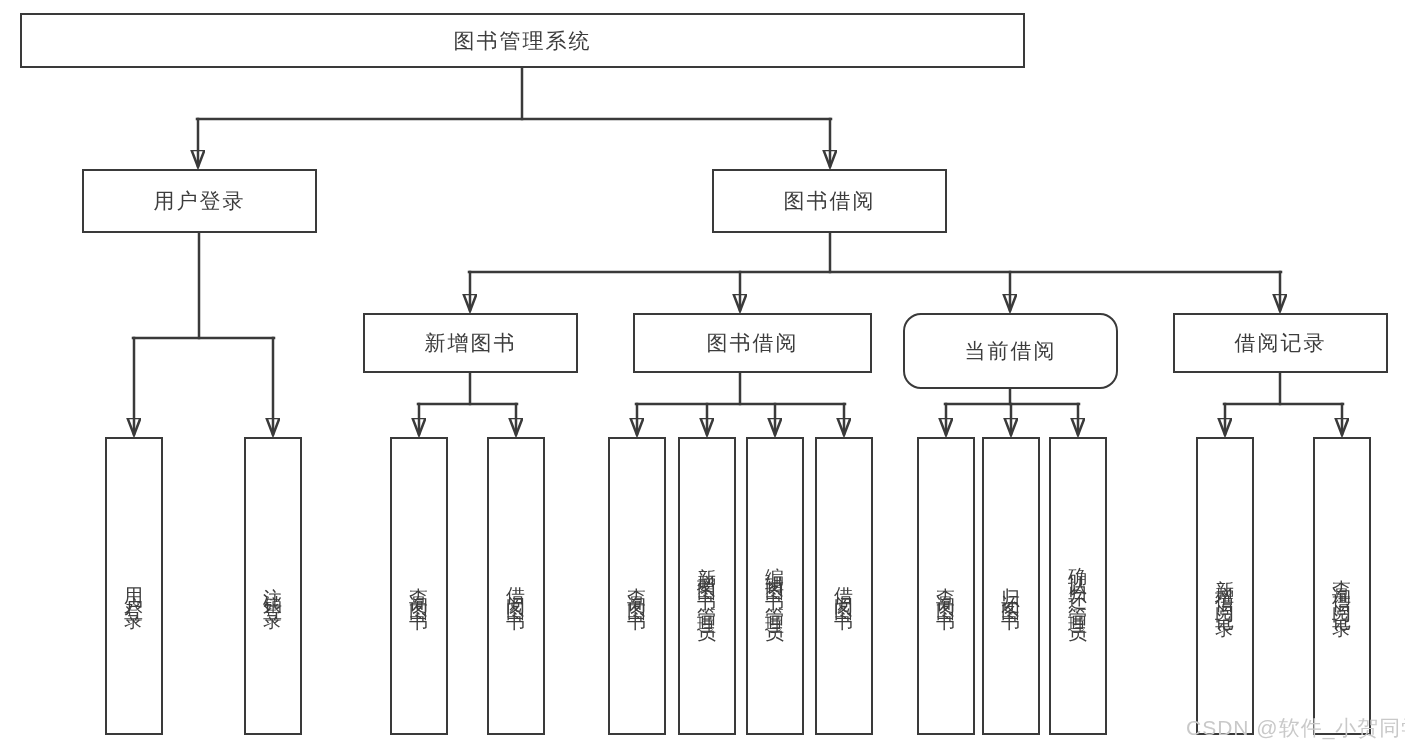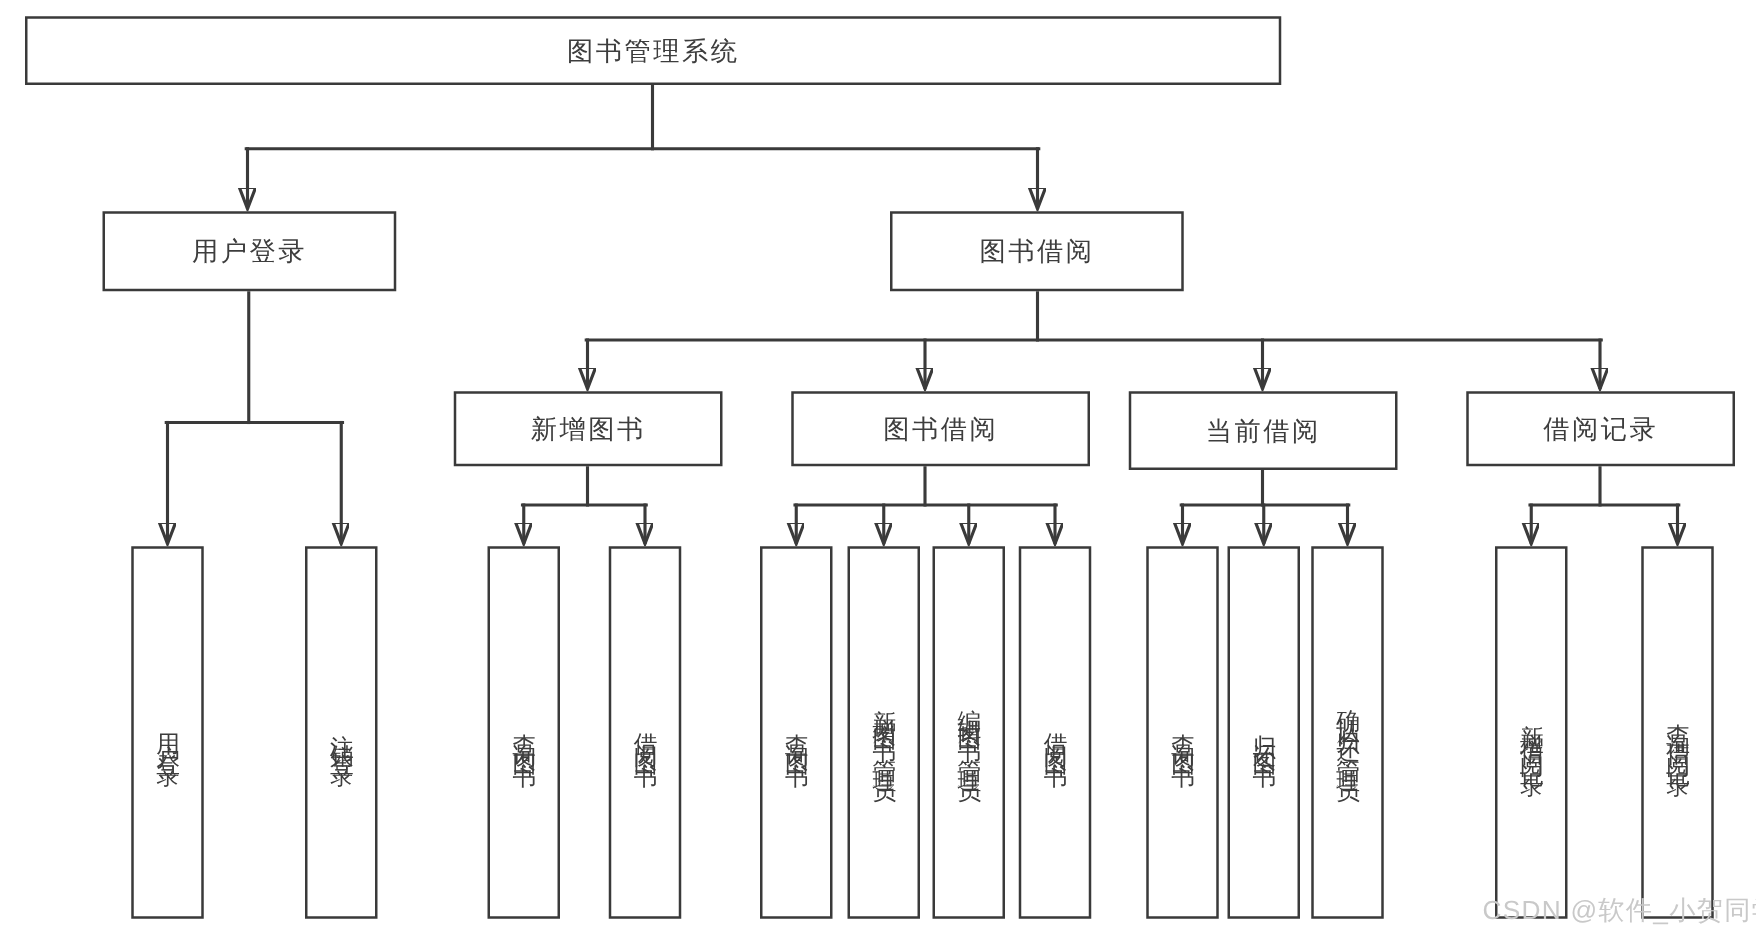--- a/index.html
+++ b/index.html
@@ -113,21 +113,21 @@
     </g>
   </svg>
 
   <div class="node root-node" style="left:20px;top:13px;width:1005px;height:55px;">图书管理系统</div>
 
   <div class="node h-node" style="left:82px;top:169px;width:235px;height:64px;">用户登录</div>
   <div class="node h-node" style="left:712px;top:169px;width:235px;height:64px;">图书借阅</div>
 
   <div class="node h-node" style="left:363px;top:313px;width:215px;height:60px;">新增图书</div>
   <div class="node h-node" style="left:633px;top:313px;width:239px;height:60px;">图书借阅</div>
-  <div class="node h-node" style="left:903px;top:313px;width:215px;height:63px;">当前借阅</div>
+  <div class="node h-node" style="left:903px;top:313px;width:215px;height:76px;border-radius:18px;">当前借阅</div>
   <div class="node h-node" style="left:1173px;top:313px;width:215px;height:60px;">借阅记录</div>
 
   <div class="node v-node" style="left:105px;top:437px;width:58px;height:298px;">用户登录</div>
   <div class="node v-node" style="left:244px;top:437px;width:58px;height:298px;">注销登录</div>
 
   <div class="node v-node" style="left:390px;top:437px;width:58px;height:298px;">查询图书</div>
   <div class="node v-node" style="left:487px;top:437px;width:58px;height:298px;">借阅图书</div>
 
   <div class="node v-node" style="left:608px;top:437px;width:58px;height:298px;">查询图书</div>
   <div class="node v-node" style="left:678px;top:437px;width:58px;height:298px;">新增图书（管理员）</div>

